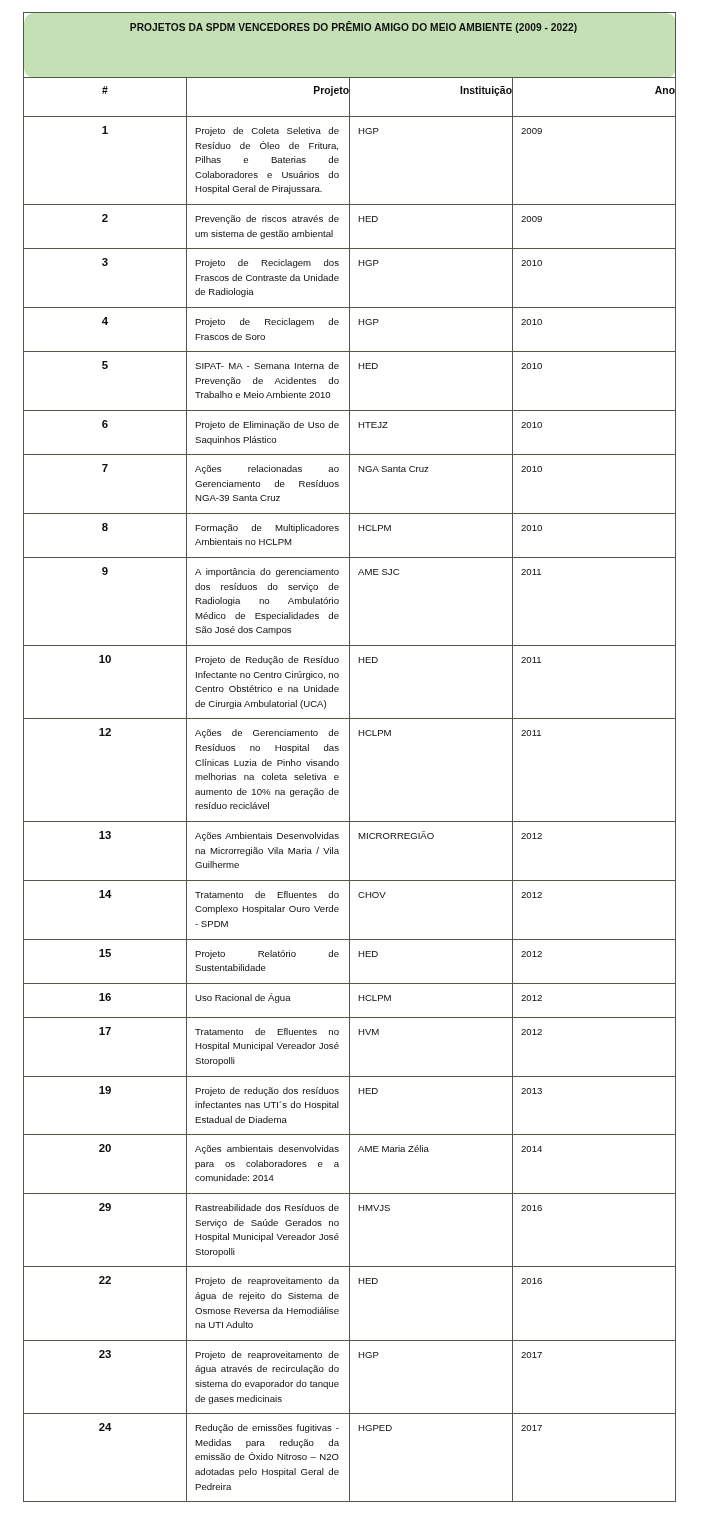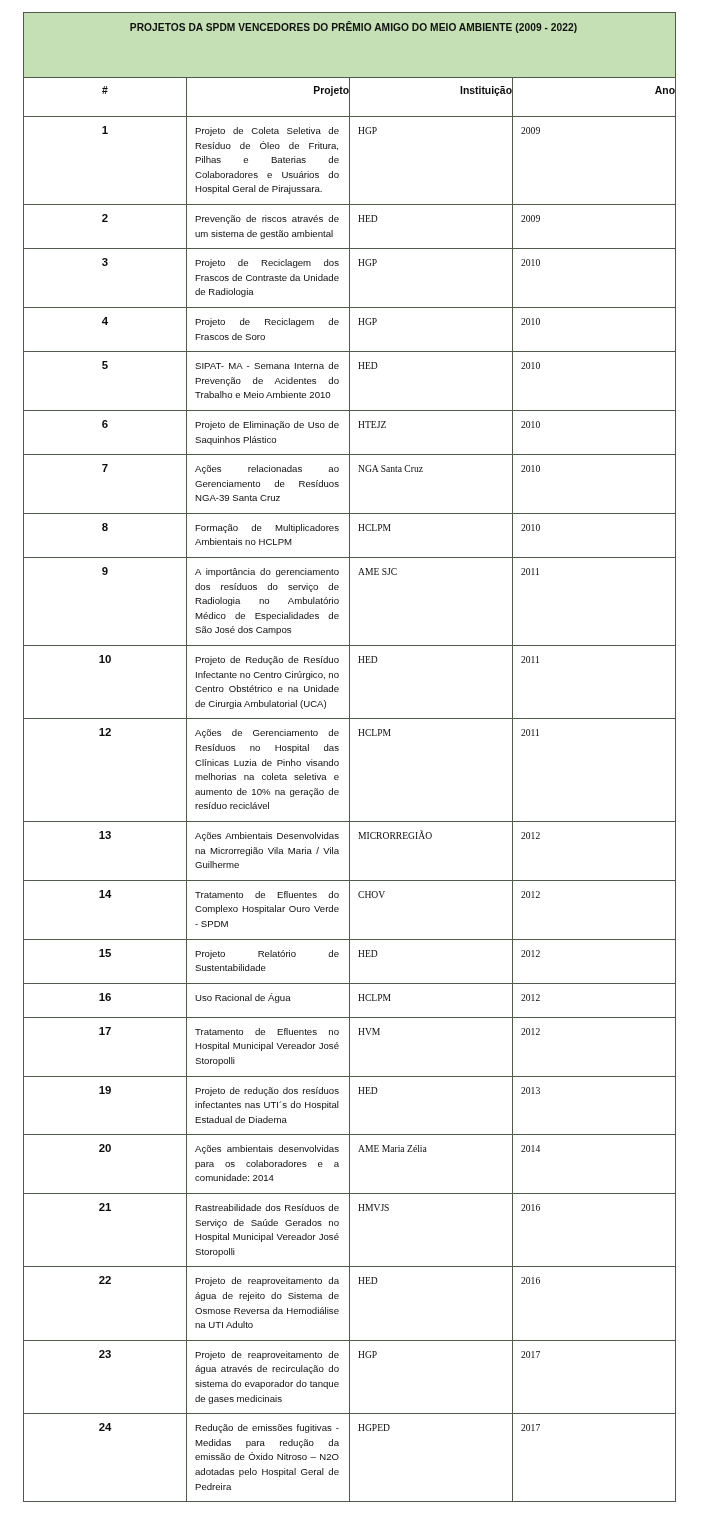--- a/index.html
+++ b/index.html
@@ -33,20 +33,21 @@
     border: 1px solid #4f5a4a;
     padding: 0;
     vertical-align: top;
   }
   .title-cell {
     background: #c5e0b4;
     height: 56px;
     text-align: center;
     vertical-align: top;
     padding-top: 8px !important;
+    border-radius: 10px;
   }
   .title-text {
     font-size: 10.2px;
     font-weight: bold;
     letter-spacing: 0.05px;
     color: #111111;
     line-height: 13px;
     white-space: nowrap;
   }
   thead th {
@@ -81,21 +82,20 @@
   tbody td.col-proj {
     text-align: justify;
     text-justify: inter-word;
     padding-right: 10px !important;
     hyphens: none;
     margin-top: 20px;
   }
   tbody td.col-inst,
   tbody td.col-ano {
     white-space: nowrap;
-    font-family: Liberation Serif, serif;
   }
   tbody tr td { height: 19px; }
 </style>
 </head>
 <body>
 
 <div class="page">
   <table class="doc-table">
     <thead>
       <tr>
@@ -213,21 +213,21 @@
           <td class="col-inst">HED</td>
           <td class="col-ano">2013</td>
         </tr>
         <tr>
           <td class="col-num">20</td>
           <td class="col-proj">Ações ambientais desenvolvidas para os colaboradores e a comunidade: 2014</td>
           <td class="col-inst">AME Maria Zélia</td>
           <td class="col-ano">2014</td>
         </tr>
         <tr>
-          <td class="col-num">21</td>
+          <td class="col-num">29</td>
           <td class="col-proj">Rastreabilidade dos Resíduos de Serviço de Saúde Gerados no Hospital Municipal Vereador José Storopolli</td>
           <td class="col-inst">HMVJS</td>
           <td class="col-ano">2016</td>
         </tr>
         <tr>
           <td class="col-num">22</td>
           <td class="col-proj">Projeto de reaproveitamento da água de rejeito do Sistema de Osmose Reversa da Hemodiálise na UTI Adulto</td>
           <td class="col-inst">HED</td>
           <td class="col-ano">2016</td>
         </tr>

